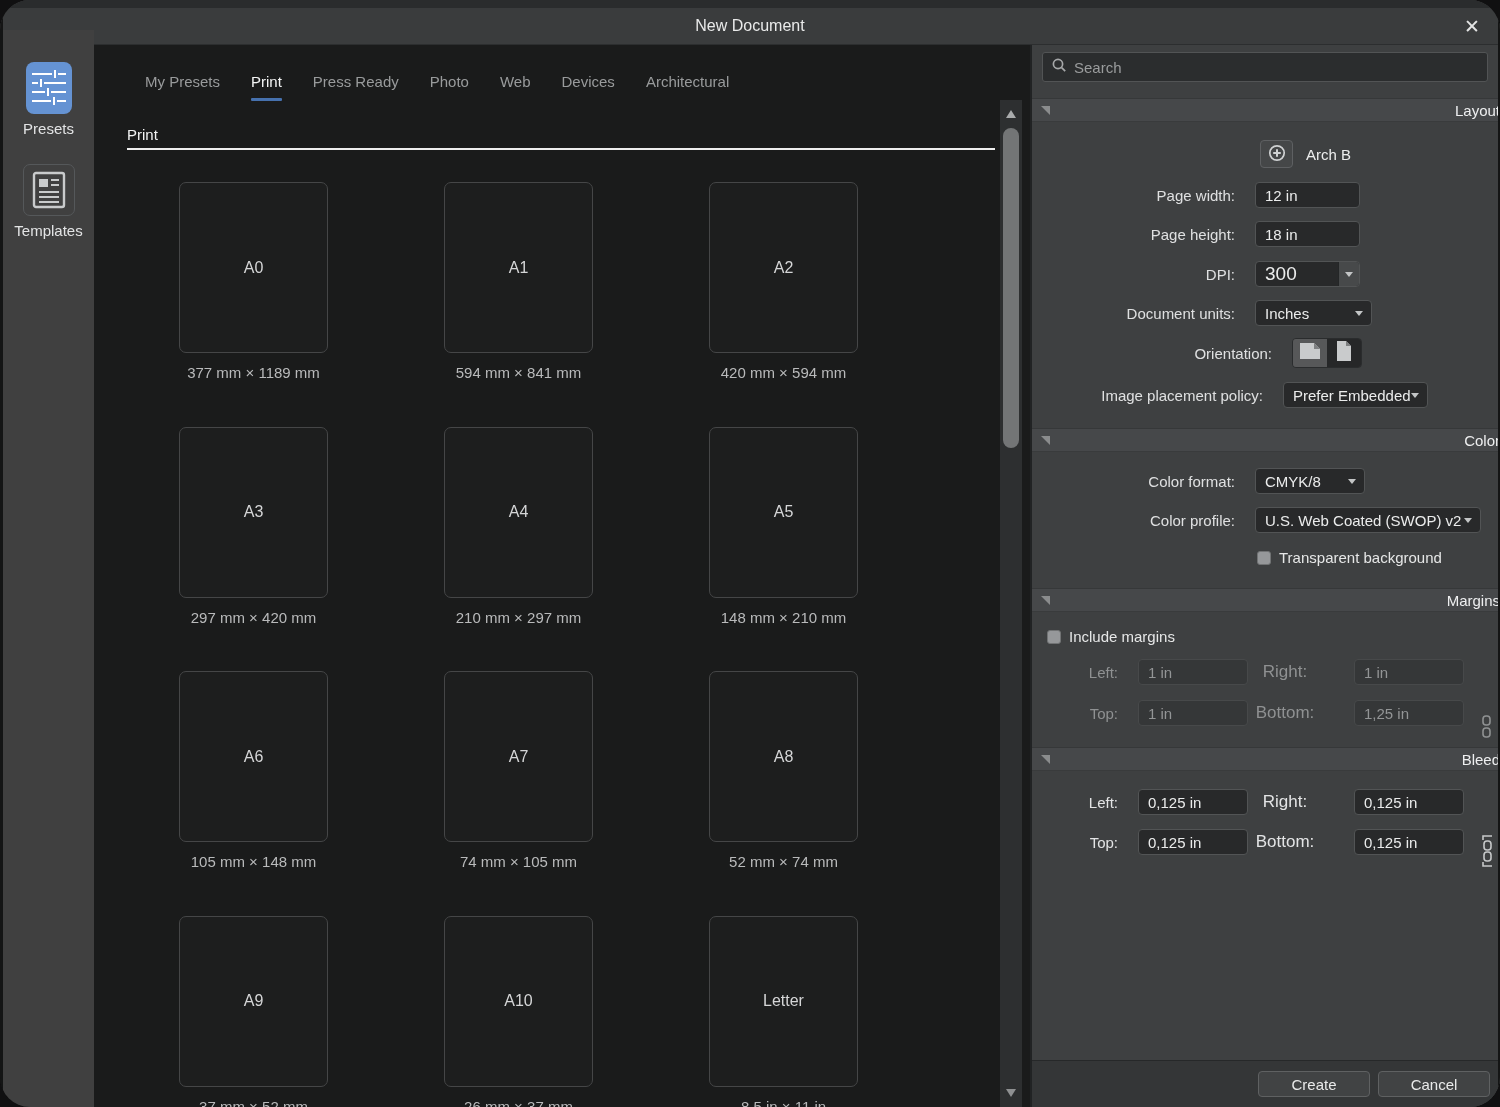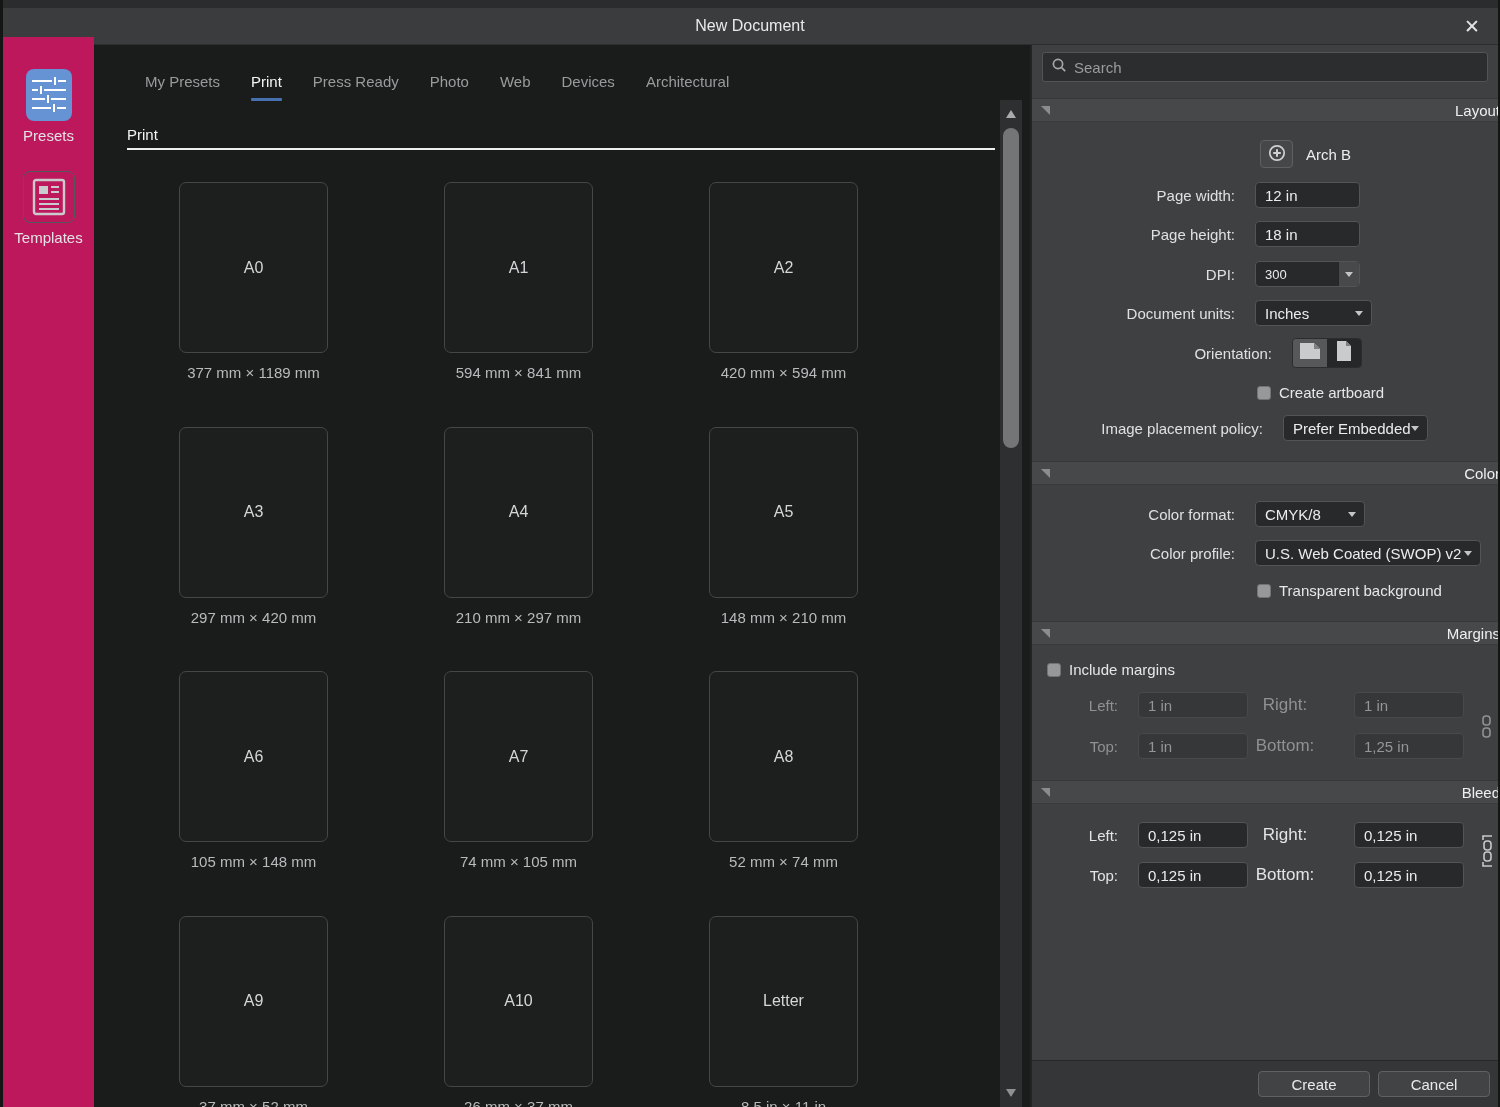--- a/index.html
+++ b/index.html
@@ -1,33 +1,33 @@
 <!DOCTYPE html>
 <html><head>
 <meta charset="utf-8">
 <style>
   * { box-sizing: border-box; margin: 0; padding: 0; }
   html,body { background:#101011; }
   body { font-family:"Liberation Sans", sans-serif; }
-  #window { position:relative; width:1500px; height:1107px; background:#1a1b1b; overflow:hidden; }
+  #window { position:relative; width:1500px; height:1107px; background:#1a1b1b; overflow:hidden;border-radius:30px; }
 
   
   .edge-left  { position:absolute; left:0; top:0; width:3px;  height:100%; background:#141515; z-index:40; }
   .edge-right { position:absolute; right:0; top:0; width:2px; height:100%; background:#141515; z-index:40; }
 
   
   .titlebar { position:absolute; left:0; top:0; width:1500px; height:45px;
               background:#3a3c3d; border-top:8px solid #2a2c2d; border-bottom:1px solid #2c2e2f; }
   .titlebar .title { position:absolute; left:0; right:0; top:0; height:36px; line-height:36px;
                      text-align:center; color:#e9eaea; font-size:16px; }
   .close-btn { position:absolute; right:12px; top:2px; width:32px; height:32px; display:flex;
                align-items:center; justify-content:center; color:#e4e5e5; font-size:19px; cursor:pointer; }
 
   
-  .sidebar { position:absolute; left:3px; top:37px; bottom:0; width:91px; background:#be185d; }
+  .sidebar { position:absolute; left:3px; top:30px; bottom:0; width:91px; background:#404040; }
   .side-item { display:flex; flex-direction:column; align-items:center; }
   .side-item.presets { margin-top:32px; }
   .side-item.templates { margin-top:27px; }
   .preset-ic { width:46px; height:52px; background:#6593d3; border-radius:8px;
                display:flex; align-items:center; justify-content:center; }
   .tmpl-wrap { width:52px; height:52px; border:1px solid #55585a; border-radius:7px;
                display:flex; align-items:center; justify-content:center; }
   .side-label { margin-top:6px; font-size:15px; color:#e3e4e5; }
 
   
@@ -81,21 +81,21 @@
   .plus-btn { margin-left:5px; width:33px; height:28px; background:#454748; border:1px solid #5e6062;
               border-radius:4px; display:flex; align-items:center; justify-content:center; cursor:pointer; }
   .arch-name { margin-left:13px; font-size:15px; color:#eceded; }
 
   .frow.pw, .frow.ph, .frow.dpi, .frow.units { margin-top:13px; }
   .frow.dpi { margin-top:14px;align-items:center; }
   .finput { width:105px; height:26px; background:#28292a; border:1px solid #525455; border-radius:4px;
             color:#ebecec; font-size:15px; padding:0 9px; font-family:"Liberation Sans", sans-serif; outline:none; }
   .combo { width:105px; height:26px; background:#28292a; border:1px solid #525455; border-radius:4px;
            display:flex; align-items:center; overflow:hidden; cursor:pointer; }
-  .combo-value { flex:1; padding-left:9px; font-size:13px; color:#ebecec; }
+  .combo-value { flex:1; padding-left:9px; font-size:19px; color:#ebecec; }
   .combo-arrow { width:21px; height:100%; background:#47494a; border-left:1px solid #242627;
                  display:flex; align-items:center; justify-content:center; }
   .caret { width:0; height:0; border-left:4px solid transparent; border-right:4px solid transparent;
            border-top:5px solid #c3c5c6; }
   .dropdown { height:26px; background:#28292a; border:1px solid #525455; border-radius:4px;
               display:flex; align-items:center; justify-content:space-between; padding:0 8px 0 9px;
               font-size:15px; color:#ebecec; cursor:pointer; }
   .dd-units { width:117px; }
   .dd-place { width:145px; }
   .dd-format { width:110px; }
@@ -358,24 +358,20 @@
           <span>
             <svg width="16" height="22" viewBox="0 0 16 22">
               <path d="M1,1 h9 l5,5 v15 H1 z" fill="#c9cbcc"></path>
               <path d="M10,1 l5,5 h-5 z" fill="#7e8081"></path>
             </svg>
           </span>
         </div>
       </div>
     </div>
 
-    <div class="check-row artboard">
-      <span class="checkbox"></span>
-      <span class="check-label">Create artboard</span>
-    </div>
 
     <div class="frow place" style="margin-top:14px;margin-left:28px;">
       <label class="flabel">Image placement policy:</label>
       <div class="dropdown dd-place">
         <span>Prefer Embedded</span>
         <span class="caret"></span>
       </div>
     </div>
 
     <div class="sec-header color-h">

